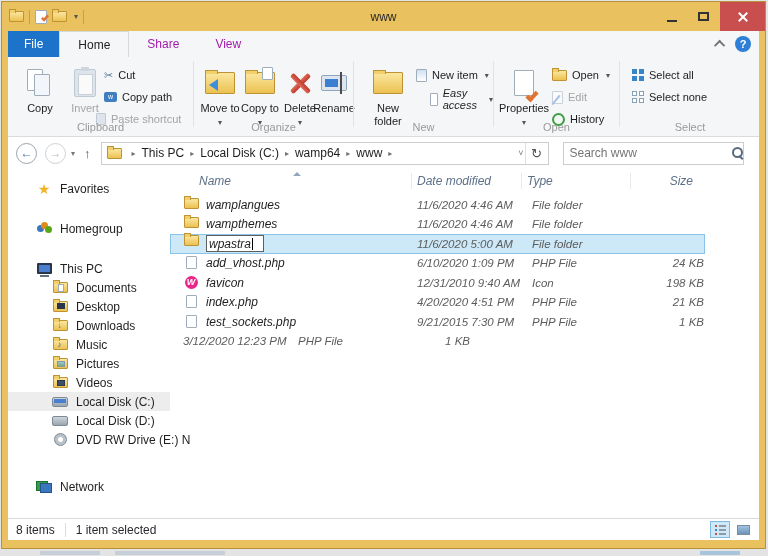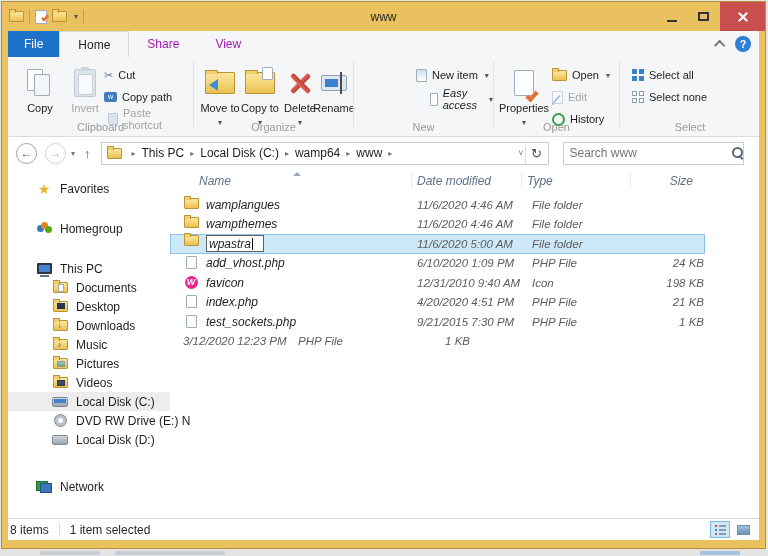--- a/index.html
+++ b/index.html
@@ -156,21 +156,21 @@
   .fc-type { width:109px; }
   .fc-size { width:63px; font-size:11.5px; color:#5c5c5c; text-align:right; }
   .fic { width:16px; display:flex; justify-content:center; flex:none; }
   .rename-box { display:flex; align-items:center; height:17px; width:58px; background:#fff; border:1px solid #5f5f5f;
     padding:0 2px; font-size:12px; }
   .tcaret { width:1px; height:12px; background:#000; margin-left:1px; }
 
   
   .statusbar { position:absolute; left:0; right:0; bottom:0; height:22px; background:#fff; border-top:1px solid #d9d9d9;
     display:flex; align-items:center; font-size:12px; color:#26282d; }
-  .sb-left { display:flex; align-items:center; gap:0; padding-left:2px; }
+  .sb-left { display:flex; align-items:center; gap:0; padding-left:8px; }
   .sb-sep { width:1px; height:14px; background:#dcdcdc; margin:0 10px; }
   .sb-views { position:absolute; right:6px; top:2px; display:flex; gap:3px; }
   .vbtn { width:20px; height:17px; display:flex; align-items:center; justify-content:center; border:1px solid transparent; }
   .vbtn.sel { background:#cde8f7; border-color:#7fb8e0; }
   .vlist { position:relative; width:11px; height:10px; }
   .vlist i { position:absolute; left:4px; height:2px; width:7px; background:#8e9aa6; }
   .vlist i:nth-child(1){top:0} .vlist i:nth-child(2){top:4px} .vlist i:nth-child(3){top:8px}
   .vlist::before { content:""; position:absolute; left:0; top:0; width:2px; height:2px; background:#c05050; box-shadow:0 4px 0 #5080c0, 0 8px 0 #c05050; }
   .vthumb { width:13px; height:10px; background:linear-gradient(#9fc3e0,#6f93b8); border:1px solid #7b8c9c; }
 
@@ -243,21 +243,21 @@
             <div class="blabel">Invert</div>
           </div>
           <div class="smallbtn" style="left:96px;top:8px;">
             <span class="sicon" style="color:#5b7da0;">✂</span>
             <span>Cut</span>
           </div>
           <div class="smallbtn" style="left:96px;top:30px;">
             <span class="sicon wbox">w</span>
             <span>Copy path</span>
           </div>
-          <div class="smallbtn disabled" style="left:100px;top:52px;justify-content:flex-end;">
+          <div class="smallbtn disabled" style="left:88px;top:52px;justify-content:flex-end;">
             <span class="sicon clip-sm"></span>
             <span>Paste shortcut</span>
           </div>
           <div class="grp-label">Clipboard</div>
         </div>
         <div class="gsep" style="left:185px;"></div>
 
         <div class="grp" style="left:186px;width:159px;">
           <div class="bigbtn" style="left:6px;width:40px;">
             <div class="bigicon" style="position:relative;">
@@ -283,20 +283,26 @@
             <div class="bigicon">
                 <span class="rename-ico"></span>
               </div>
             <div class="blabel">Rename</div>
           </div>
           <div class="grp-label">Organize</div>
         </div>
         <div class="gsep" style="left:345px;"></div>
 
         <div class="grp" style="left:346px;width:139px;">
+          <div class="bigbtn" style="left:12px;">
+            <div class="bigicon">
+                <span class="fold fold-big"></span>
+              </div>
+            <div class="blabel">New folder</div>
+          </div>
           <div class="smallbtn" style="left:62px;top:8px;">
             <span class="sicon page page-sm" style="background:linear-gradient(#cfe0f2,#fff);"></span>
             <span>New item</span>
               <span class="caret">▾</span>
           </div>
           <div class="smallbtn" style="left:76px;top:32px;font-style:italic;">
             <span class="sicon page page-sm"></span>
             <span>Easy access</span>
               <span class="caret">▾</span>
           </div>
@@ -458,29 +464,29 @@
             <span>Videos</span>
           </div>
           <div class="side-item lvl1 sel">
             <span class="side-ic">
                 <span class="disk disk-c"></span>
               </span>
             <span>Local Disk (C:)</span>
           </div>
           <div class="side-item lvl1">
             <span class="side-ic">
+                <span class="disk"></span>
+              </span>
+            <span>Local Disk (D:)</span>
+          </div>
+          <div class="side-item lvl1">
+            <span class="side-ic">
                 <span class="dvd"></span>
               </span>
             <span>DVD RW Drive (E:) N</span>
-          </div>
-          <div class="side-item lvl1">
-            <span class="side-ic">
-                <span class="disk"></span>
-              </span>
-            <span>Local Disk (D:)</span>
           </div>
           <div class="side-gap-lg" style="height:28px;"></div>
           <div class="side-item">
             <span class="side-ic">
                 <span class="netico"></span>
               </span>
             <span>Network</span>
           </div>
         </div>
 

